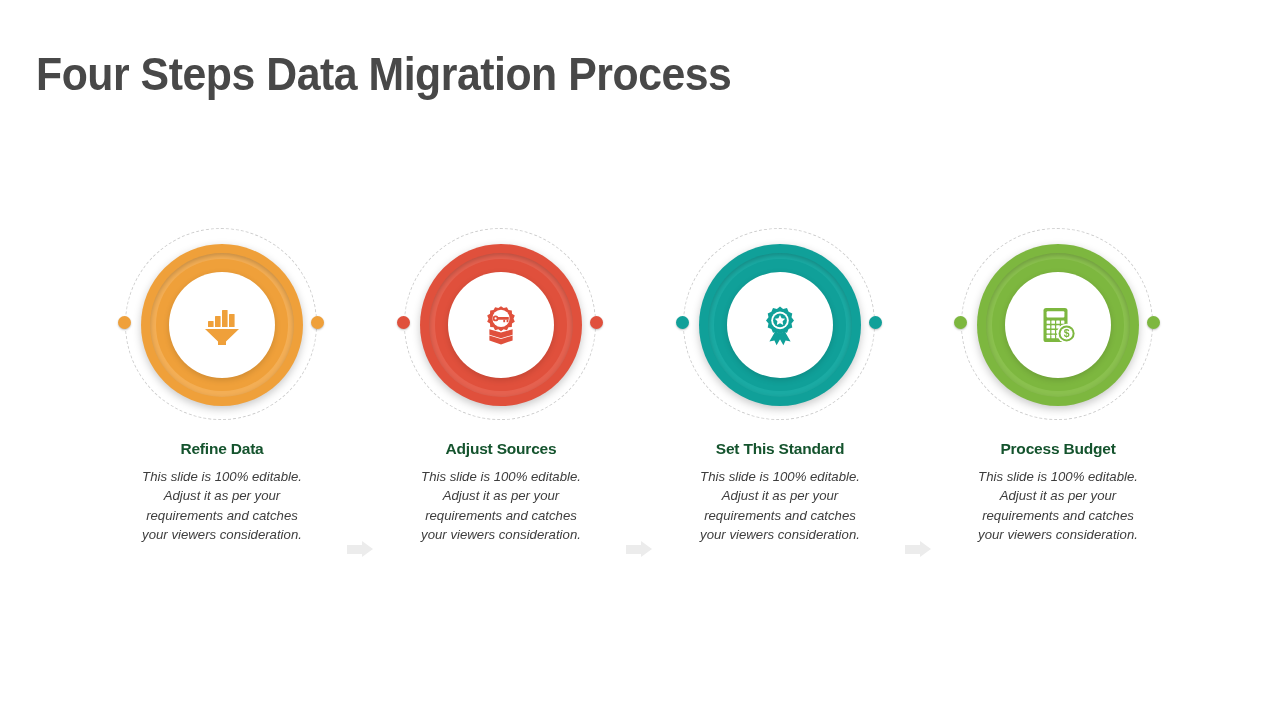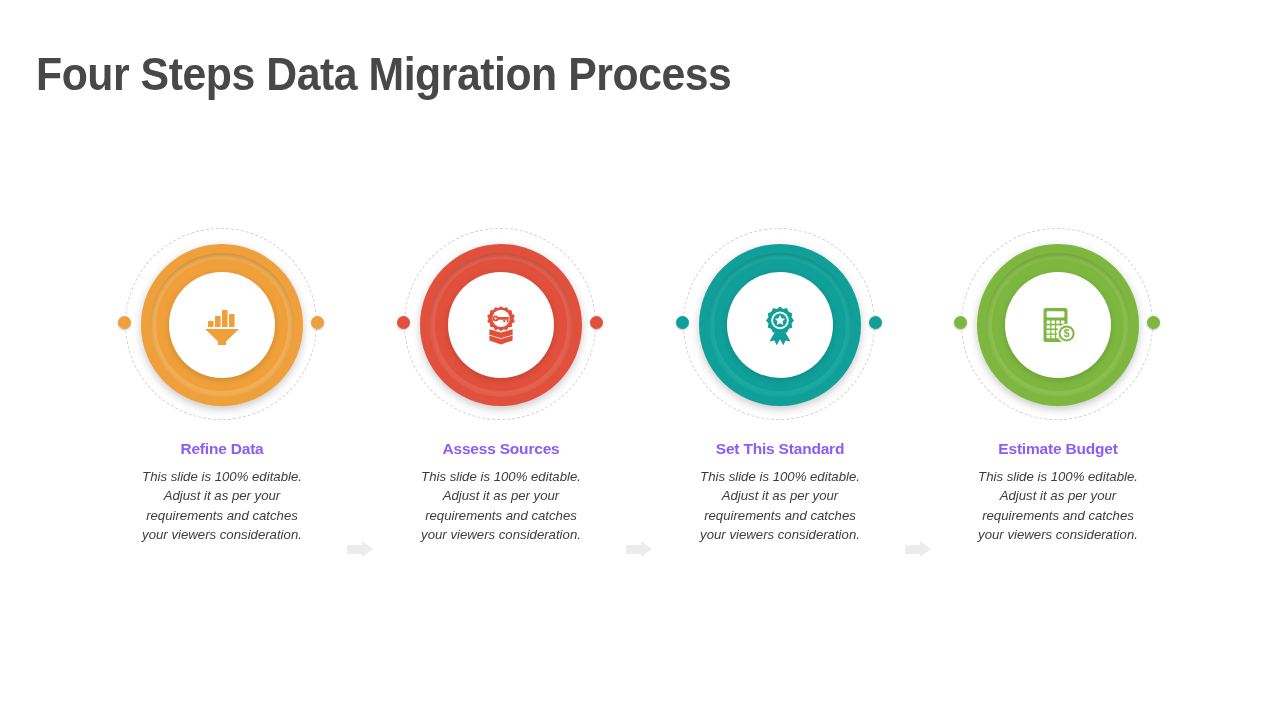--- a/index.html
+++ b/index.html
@@ -159,21 +159,21 @@
   .step-text {
     position: absolute;
     left: 0;
     top: 212px;
     width: 280px;
     text-align: center;
   }
   .step-heading {
     font-size: 15.5px;
     font-weight: bold;
-    color: #8b5cf6;
+    color: #14532d;
     letter-spacing: -0.2px;
     margin-bottom: 9px;
     font-family: "Liberation Sans Narrow", "Liberation Sans", sans-serif;
   }
   .step-desc {
     font-size: 13.2px;
     font-style: italic;
     color: #3d3d3d;
     line-height: 19.3px;
     width: 178px;
@@ -239,21 +239,21 @@
                 <path d="M11.4 33.6 L23 37 L23 42.4 L11.4 38.4 Z"></path>
                 <path d="M34.6 33.6 L23 37 L23 42.4 L34.6 38.4 Z"></path>
               </g>
             </svg>
           </span>
         </div>
         <div class="node-dot left" style="background: rgb(224, 80, 60);"></div>
         <div class="node-dot right" style="background: rgb(224, 80, 60);"></div>
       </div>
       <div class="step-text">
-        <div class="step-heading">Assess Sources</div>
+        <div class="step-heading">Adjust Sources</div>
         <div class="step-desc">This slide is 100% editable. Adjust it as per your requirements and catches your viewers consideration.</div>
       </div>
     </div>
 
     <div class="step step-2">
       <div class="circle-wrap">
         <div class="dashed-ring" style="border-color: rgb(207, 207, 207);"></div>
         <div class="ring-outer" style="background: rgb(16, 160, 153);"></div>
         <div class="ring-gap" style="background: rgb(26, 170, 163);"></div>
         <div class="ring-inner" style="background: rgb(16, 160, 153);"></div>
@@ -315,21 +315,21 @@
                 <circle cx="31.6" cy="31.4" r="6.0" fill="#ffffff"></circle>
                 <text x="31.6" y="35.3" text-anchor="middle" font-family="Liberation Sans, sans-serif" font-size="10.4" font-weight="bold">$</text>
               </g>
             </svg>
           </span>
         </div>
         <div class="node-dot left" style="background: rgb(125, 183, 63);"></div>
         <div class="node-dot right" style="background: rgb(125, 183, 63);"></div>
       </div>
       <div class="step-text">
-        <div class="step-heading">Estimate Budget</div>
+        <div class="step-heading">Process Budget</div>
         <div class="step-desc">This slide is 100% editable. Adjust it as per your requirements and catches your viewers consideration.</div>
       </div>
     </div>
 
     <div class="arrow arrow-0">
       <div class="tail" style="background: rgb(236, 236, 236);"></div>
       <div class="head" style="border-left-color: rgb(236, 236, 236);"></div>
     </div>
     <div class="arrow arrow-1">
       <div class="tail" style="background: rgb(236, 236, 236);"></div>

